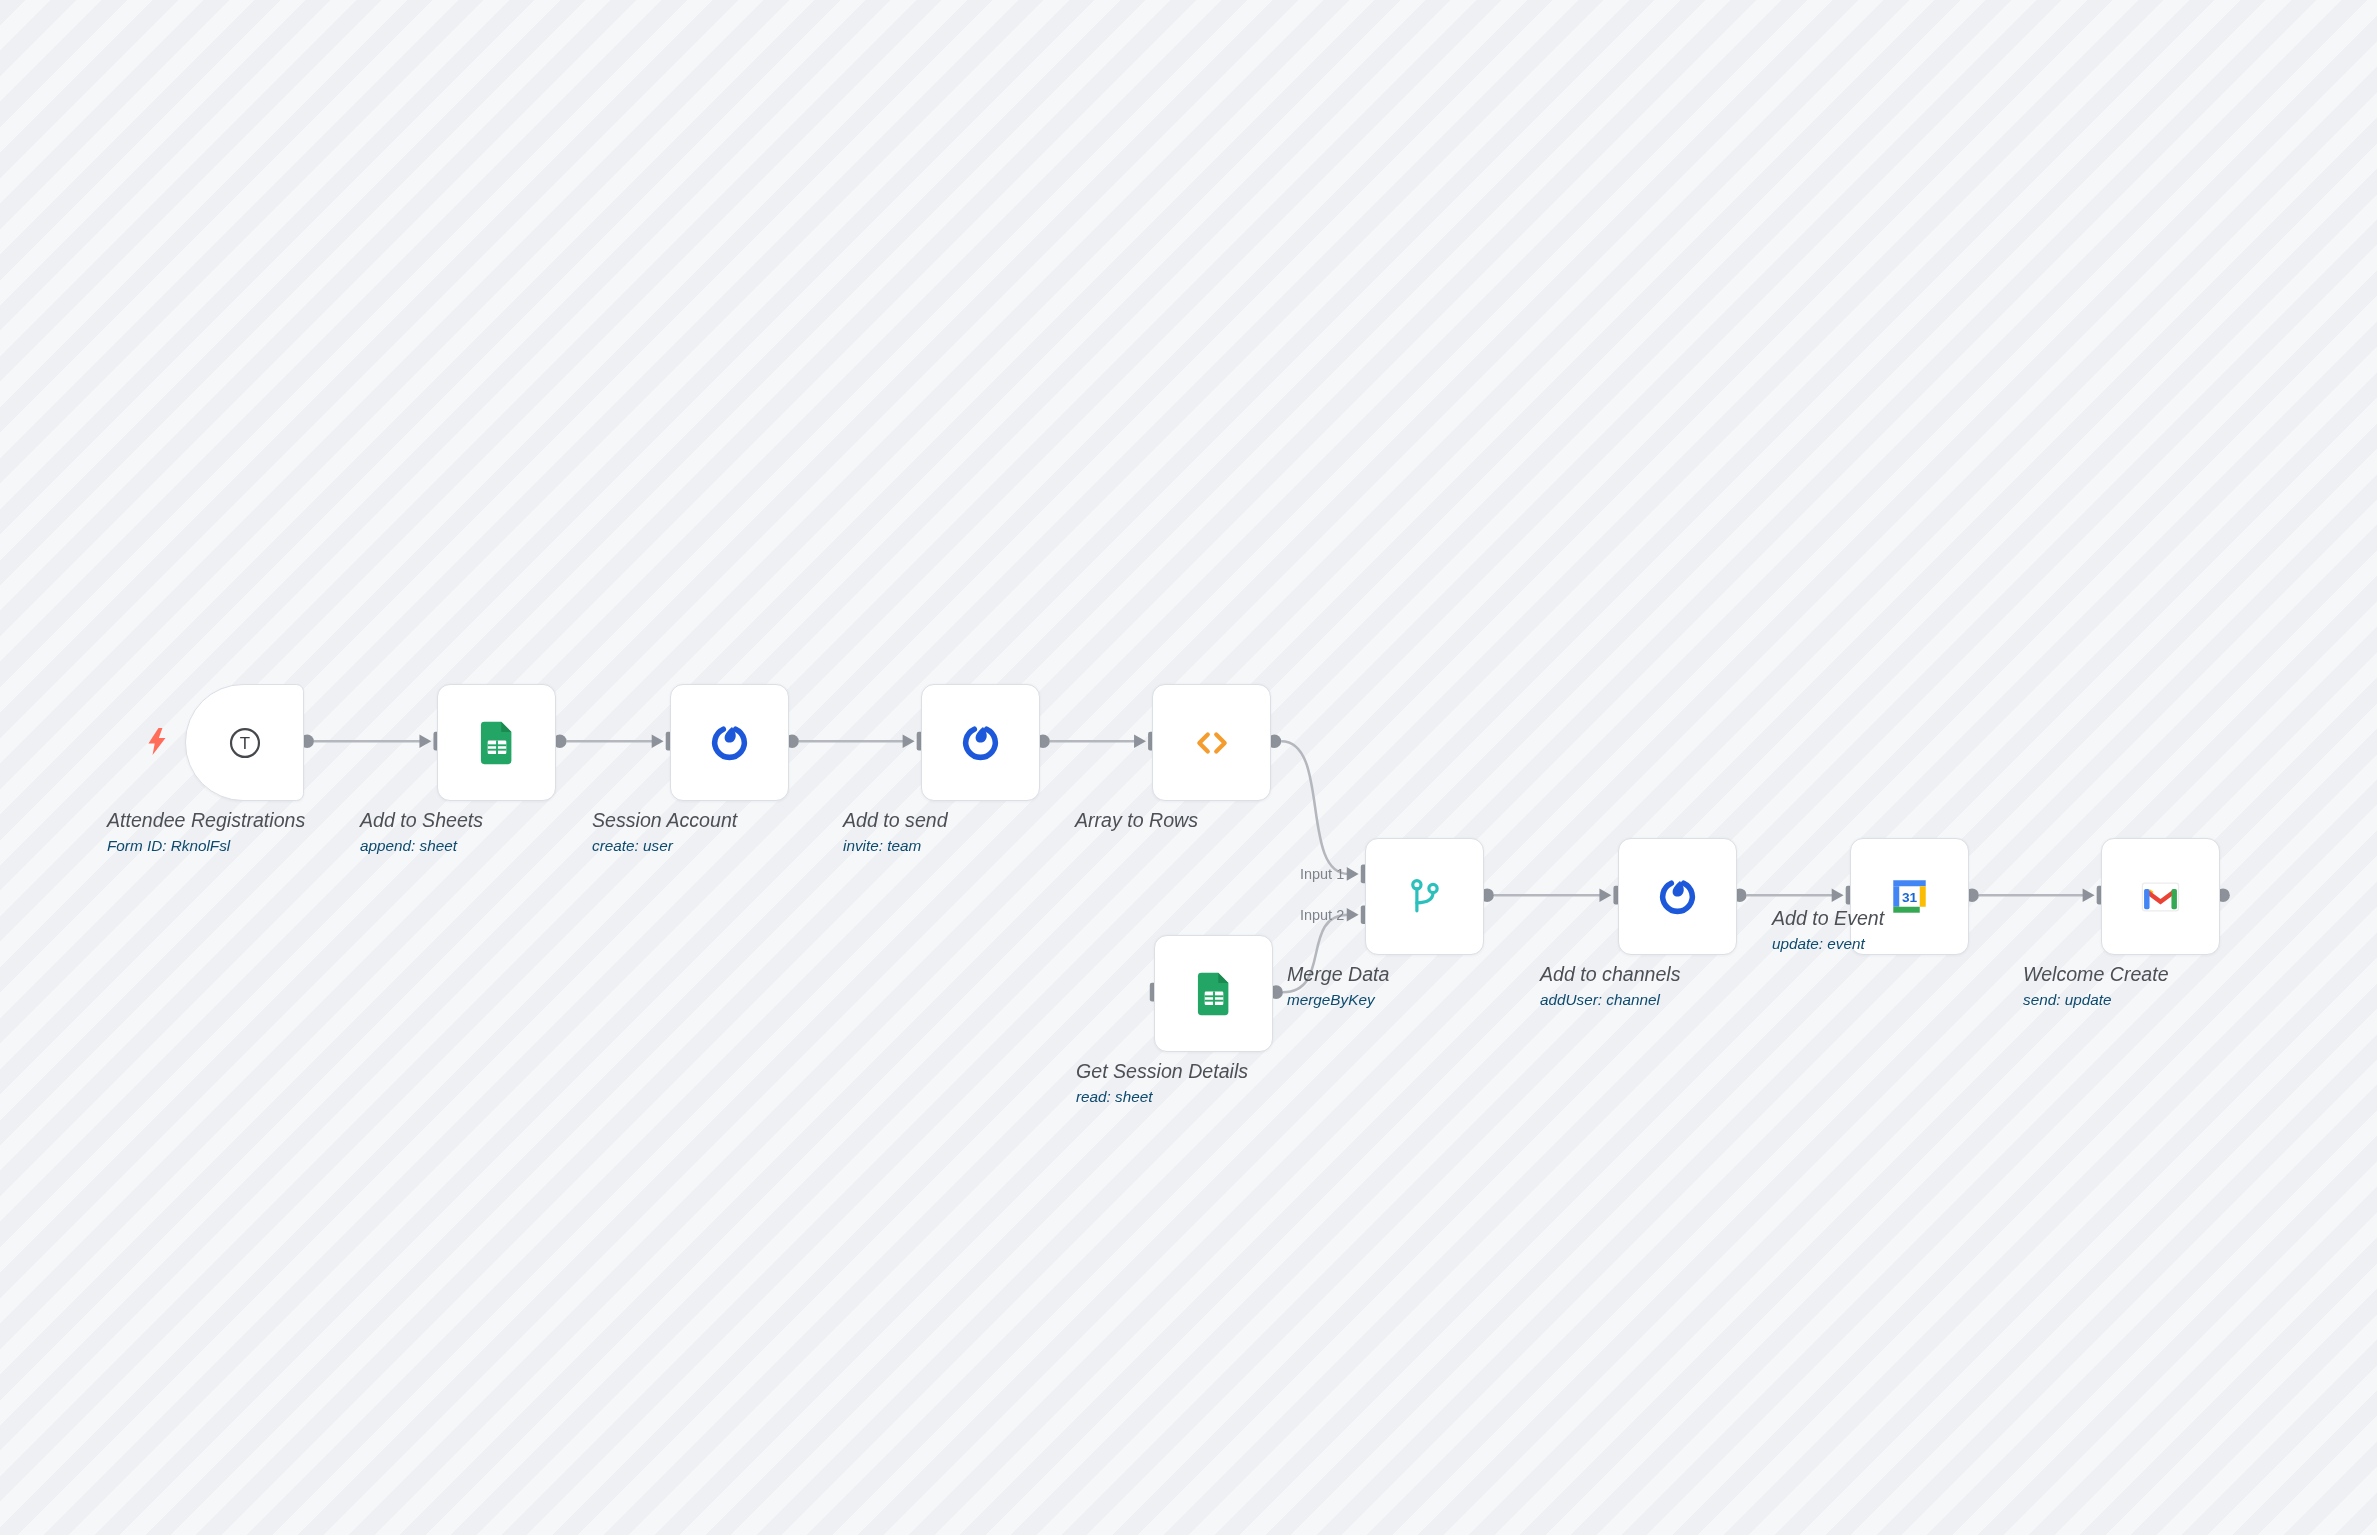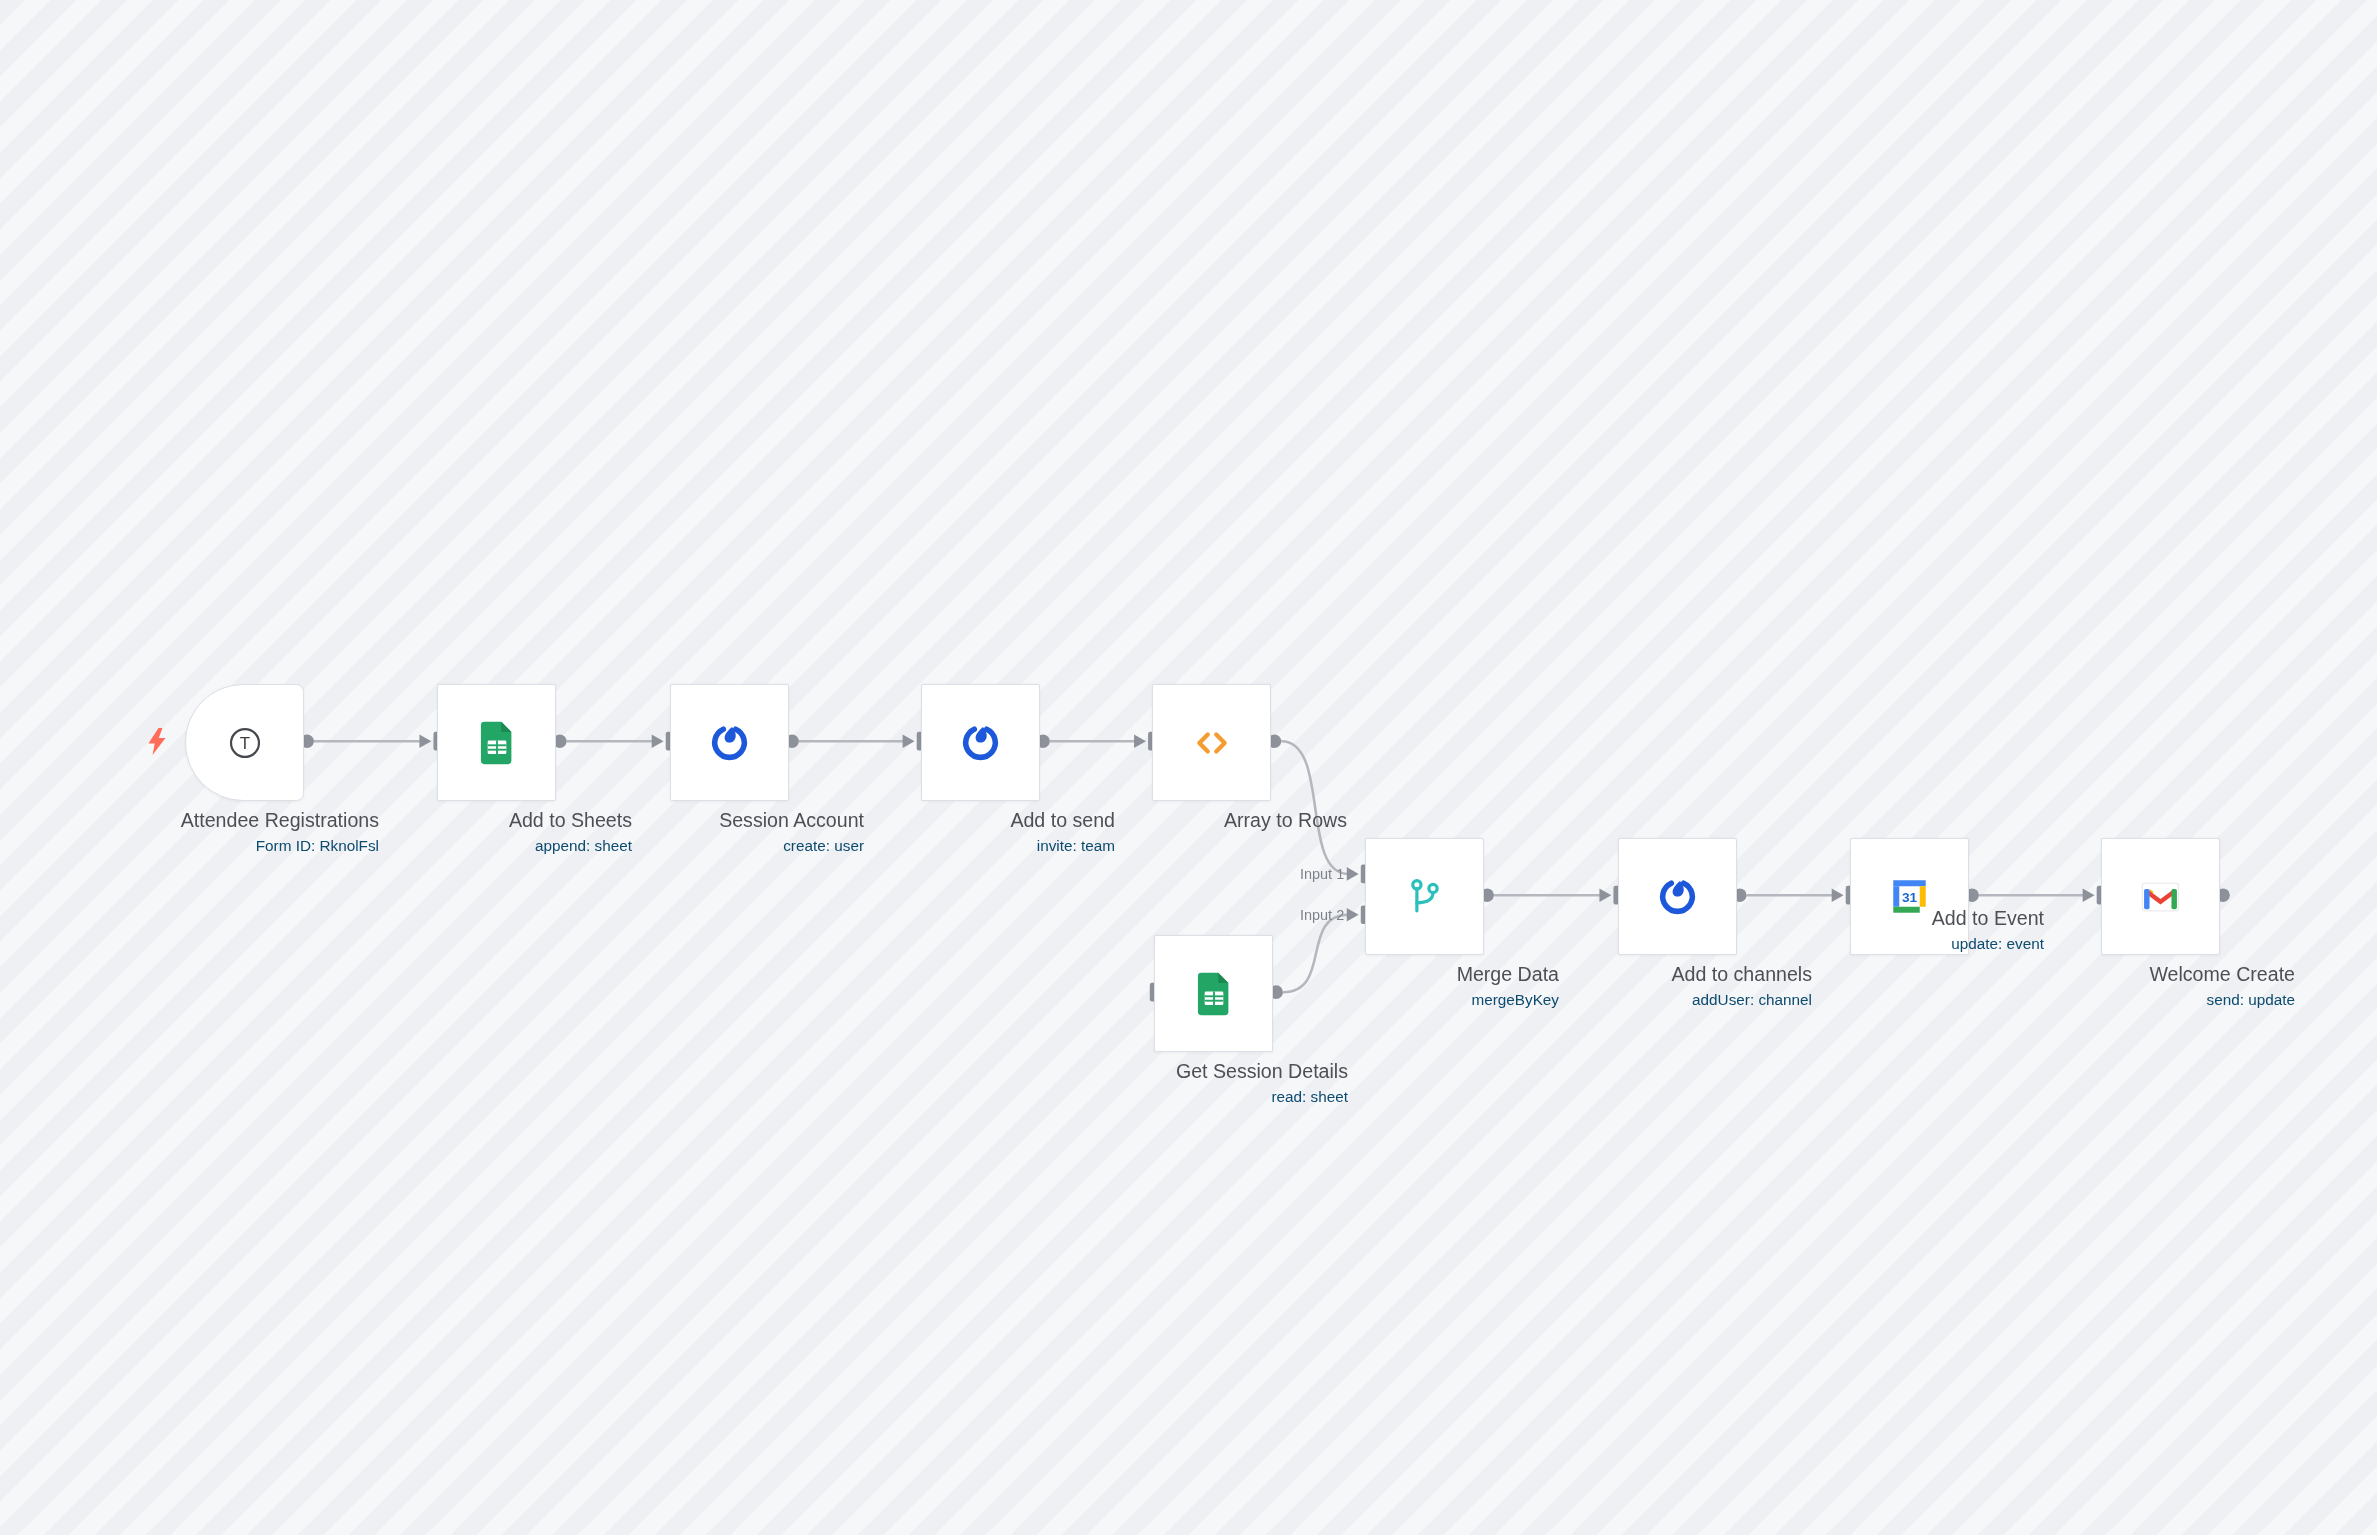--- a/index.html
+++ b/index.html
@@ -6,27 +6,27 @@
   body{
     font-family:"Liberation Sans",sans-serif;
     background-color:#f4f5f7;
     background-image:repeating-linear-gradient(135deg,#eef0f3 0px,#eef0f3 18px,#f6f7f9 18px,#f6f7f9 36px);
   }
   #canvas{position:relative;width:2377px;height:1536px;}
   #edges{position:absolute;left:0;top:0;z-index:1;}
   #nodes{position:absolute;left:0;top:0;width:100%;height:100%;z-index:2;}
   .node{
     position:absolute;width:117px;height:115px;background:#fff;
-    border:1.7px solid #dbdfe6;border-radius:2px;
+    border:1.7px solid #dbdfe6;border-radius:13px;
     display:flex;align-items:center;justify-content:center;
     box-shadow:0 0.9px 2.6px rgba(40,45,60,0.05);
   }
   .node.trigger{border-radius:58px 7.7px 7.7px 58px;}
   .node .icon{display:flex;align-items:center;justify-content:center;}
-  .node-label{position:absolute;width:272px;text-align:right;pointer-events:none;}
+  .node-label{position:absolute;width:272px;text-align:left;pointer-events:none;font-style:italic;}
   .node-label .name{font-size:19.6px;font-weight:500;color:#4c4f55;line-height:24px;}
   .node-label .sub{font-size:15.3px;font-weight:400;color:#0c4a6e;margin-top:4.3px;line-height:19px;}
   .bolt{position:absolute;}
   svg text{font-family:"Liberation Sans",sans-serif;}
 </style>
 </head>
 <body>
 
 <div id="canvas">
   <svg id="edges" width="2377" height="1536" viewBox="0 0 2794 1805">

